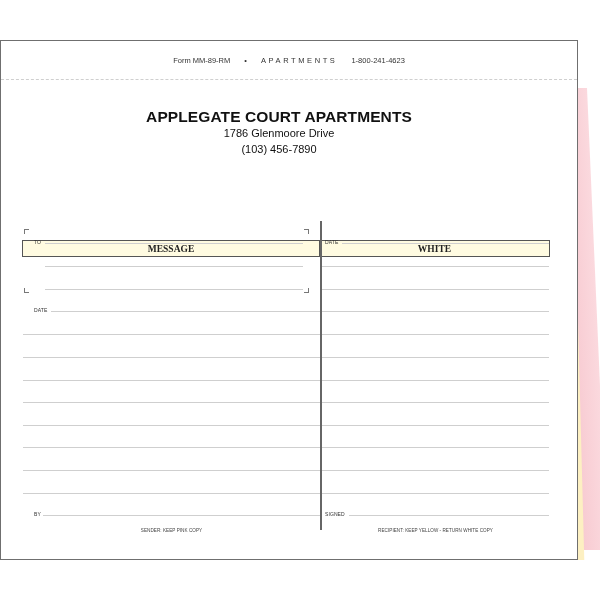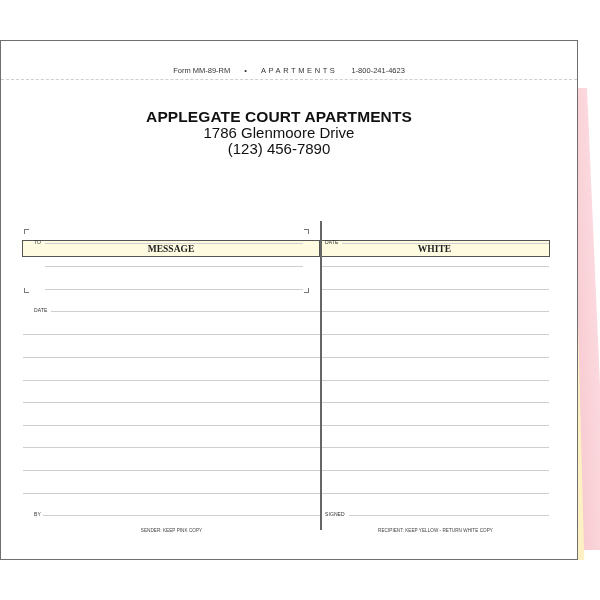--- a/index.html
+++ b/index.html
@@ -18,36 +18,36 @@
     transform: skewX(1.5deg);
     transform-origin: top left;
   }
 
   .sheet {
     position: absolute; left: 0px; top: 40px; width: 578px; height: 520px;
     background: #ffffff; border: 1.5px solid #6f6f6f;
   }
 
   .form-info {
-    position: absolute; left: 0; top: 66px; width: 578px;
+    position: absolute; left: 0; top: 56px; width: 578px;
     display: flex; justify-content: center; align-items: center; gap: 14px;
     font-size: 7.5px; color: #333;
   }
   .form-info .brand { letter-spacing: 2.6px; }
 
   .perforation {
     position: absolute; left: 1px; top: 79px; width: 576px; height: 0;
     border-top: 1.5px dashed #cfcfcf;
   }
 
   .company {
     position: absolute; left: 0; top: 108px; width: 558px; text-align: center; color: #111;
   }
   .company .name { font-size: 15.5px; font-weight: bold; line-height: 17px; letter-spacing: 0.1px; }
-  .company .line { font-size: 15px; line-height: 16px; }
+  .company .line { font-size: 11px; line-height: 16px; }
 
   .col-header {
     position: absolute; left: 22px; top: 204px; width: 528px; height: 17px;
     background: #fffbe1; border: 1.5px solid #555;
     display: flex; font-family: "Liberation Serif", serif; font-weight: bold; font-size: 9.5px; color: #222; margin-top: 36px;
   }
   .col-header .cell { display: flex; align-items: center; justify-content: center; }
   .col-header .msg { width: 297px; border-right: 1.5px solid #555; }
   .col-header .rep { flex: 1; }
 
@@ -79,21 +79,21 @@
   <span>•</span>
   <span class="brand">APARTMENTS</span>
   <span>1-800-241-4623</span>
 </div>
 
 <div class="perforation"></div>
 
 <div class="company">
   <div class="name">APPLEGATE COURT APARTMENTS</div>
   <div class="line">1786 Glenmoore Drive</div>
-  <div class="line">(123) 456-7890</div>
+  <div class="line">(103) 456-7890</div>
 </div>
 
 <div class="col-header">
   <div class="cell msg">MESSAGE</div>
   <div class="cell rep">WHITE</div>
 </div>
 
 <div class="divider"></div>
 
 <div class="corner c-tl" style="left:24px; top:229px;"></div>

